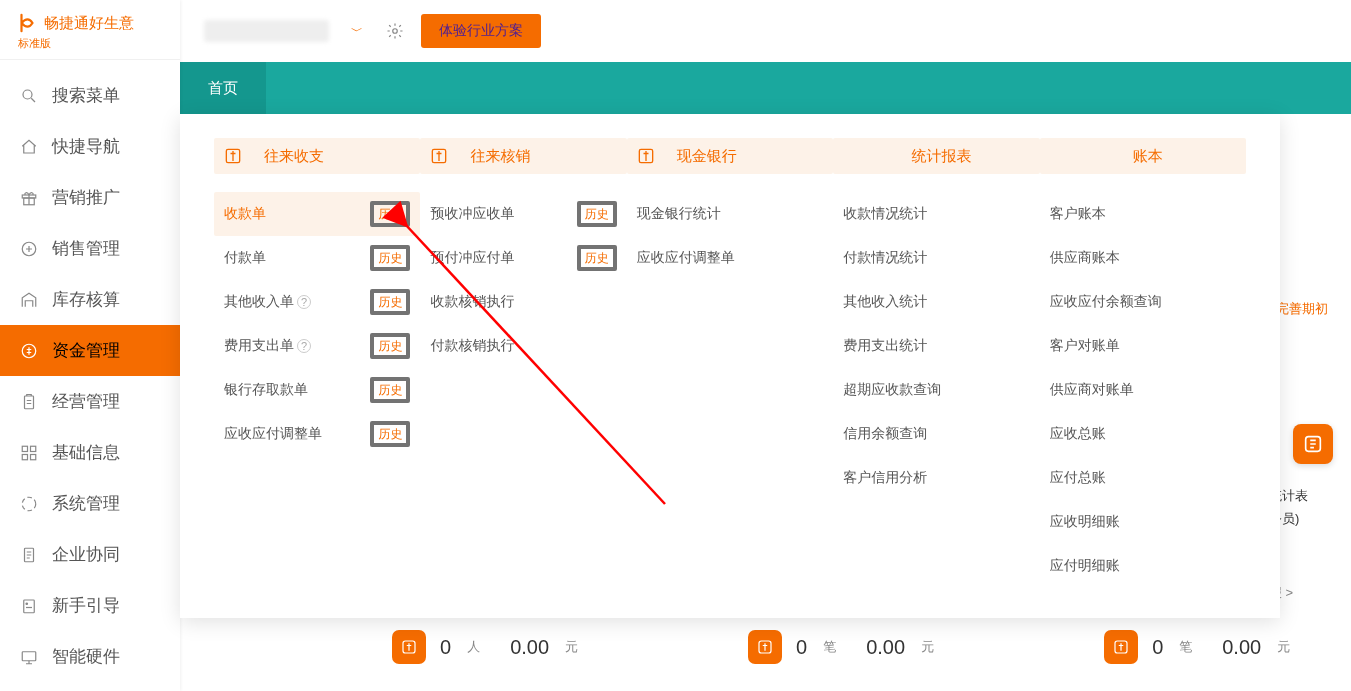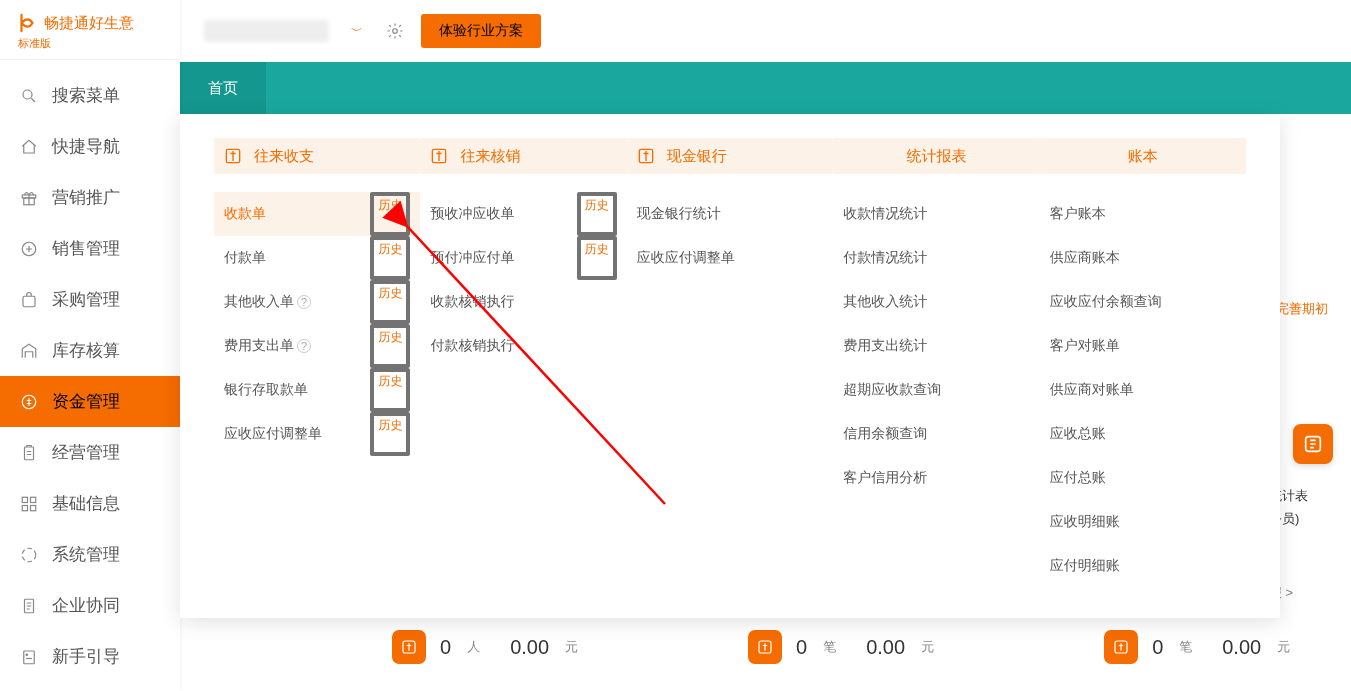--- a/index.html
+++ b/index.html
@@ -19,21 +19,21 @@
     .nav-icon { width: 18px; height: 18px; display: flex; align-items: center; justify-content: center; flex-shrink:0; }
     .nav-item svg { stroke: #888; }
     .nav-item.active svg { stroke: #fff; }
 
     
     .topbar { position: absolute; left: 180px; top: 0; right: 0; height: 62px; background: #fff; display: flex; align-items: center; padding: 0 24px; gap: 16px; z-index: 15; }
     .company-blur { width: 125px; height: 22px; background: #eee; border-radius: 3px; filter: blur(2px); }
     .chev-down { color: #f56c00; font-size: 12px; cursor: pointer; padding: 0 6px; user-select:none; }
     .gear-btn { width: 20px; height:20px; display:flex;align-items:center;justify-content:center;cursor:pointer; }
     .gear-btn svg { stroke:#888; }
-    .cta-btn { background:#f56c00; color:#000000; padding:8px 18px; border-radius:3px; font-size:14px; cursor:pointer; }
+    .cta-btn { background:#f56c00; color:#4c1d95; padding:8px 18px; border-radius:3px; font-size:14px; cursor:pointer; }
 
     
     .tabstrip { position:absolute; left:180px; top:62px; right:0; height:52px; background:#1aa89e; display:flex; align-items:stretch; z-index:14; }
     .tab { display:flex; align-items:center; padding:0 28px; color:#fff; font-size:15px; cursor:pointer; }
     .tab.active { background:#14978e; }
 
     
     .page-bg { position:absolute; left:180px; top:114px; right:0; bottom:0; background:#fff; }
 
     
@@ -52,22 +52,22 @@
     .bc-num { font-size:20px; color:#333; }
     .bc-unit { font-size:13px; color:#888; margin-left:2px; }
     .bc-amt { font-size:20px; color:#333; margin-left:16px; }
 
     
     .flyout { position:absolute; left:180px; top:114px; width:1100px; height:504px; background:#fff; box-shadow:0 4px 20px rgba(0,0,0,0.12); padding:24px 34px 24px 34px; display:flex; gap:0; z-index:30; }
     .col { width:212px; }
     .col-head { display:flex; align-items:center; gap:10px; background:#fdf2e8; height:36px; padding:0 8px; border-radius:2px; margin-bottom:18px; }
     .col-head.plain { justify-content:center; background:#fdf2e8; }
     .col-head-icon { width:22px;height:22px;display:flex;align-items:center;justify-content:center; }
-    .col-head-text { color:#f56c00; font-size:15px; font-weight:500; }
-    .mi { display:flex; justify-content:space-between; height:44px; padding:0 10px; cursor:pointer; color:#555; font-size:14px; border-radius:2px; }
+    .col-head-text { color:#f56c00; font-size:15px; font-weight:500;margin-left:10px; }
+    .mi { display:flex; align-items:center; justify-content:space-between; height:44px; padding:0 10px; cursor:pointer; color:#555; font-size:14px; border-radius:2px; }
     .mi.selected { background:#fdf2e8; color:#f56c00; }
     .mi-label { display:flex; align-items:center; gap:3px; }
     .hist-tag { border:4px solid #737373; color:#f56c00; font-size:12px; padding:0 4px; line-height:18px; border-radius:2px; }
     .q-icon { font-size:11px; color:#aaa; border:1px solid #ccc; border-radius:50%; width:14px; height:14px; display:inline-flex;align-items:center;justify-content:center; }
 
     
     .arrow-svg { position:absolute; left:180px; top:114px; width:1100px; height:504px; z-index:40; pointer-events:none; }
   </style>
 </head>
 <body>
@@ -113,29 +113,20 @@
         <span>营销推广</span>
       </div>
       <div class="nav-item">
         <span class="nav-icon">
           <svg viewBox="0 0 24 24" width="18" height="18" fill="none" stroke-width="1.6">
             <circle cx="12" cy="12" r="9"></circle>
             <path d="M8 12h8M12 8v8"></path>
           </svg>
         </span>
         <span>销售管理</span>
-      </div>
-      <div class="nav-item">
-        <span class="nav-icon">
-          <svg viewBox="0 0 24 24" width="18" height="18" fill="none" stroke-width="1.6">
-            <rect x="4" y="7" width="16" height="14" rx="2"></rect>
-            <path d="M9 7V5a3 3 0 016 0v2"></path>
-          </svg>
-        </span>
-        <span>采购管理</span>
       </div>
       <div class="nav-item">
         <span class="nav-icon">
           <svg viewBox="0 0 24 24" width="18" height="18" fill="none" stroke-width="1.6">
             <path d="M3 21V9l9-6 9 6v12M7 21v-8h10v8"></path>
           </svg>
         </span>
         <span>库存核算</span>
       </div>
       <div class="nav-item active">

